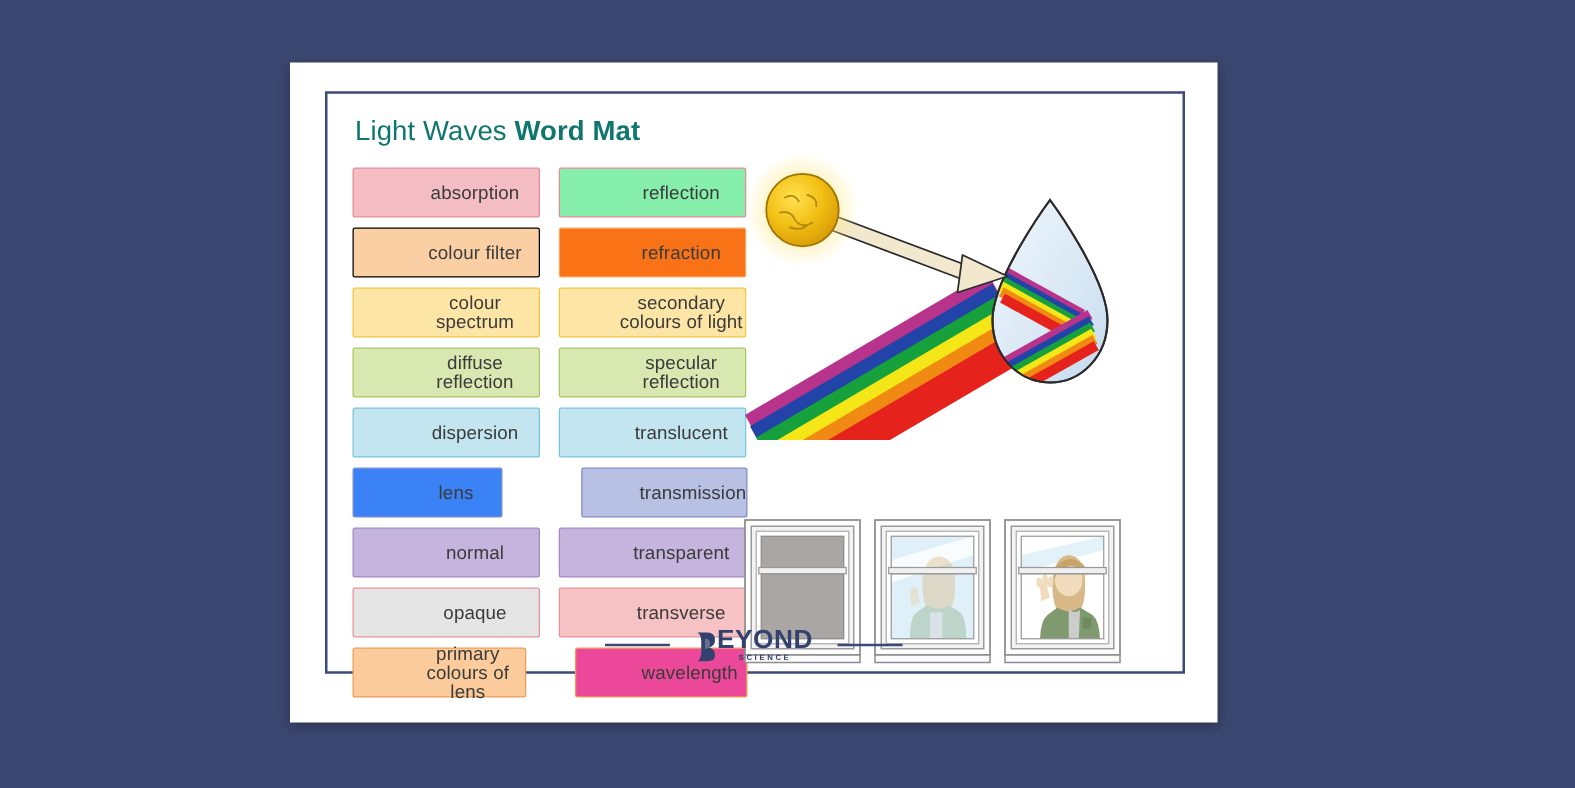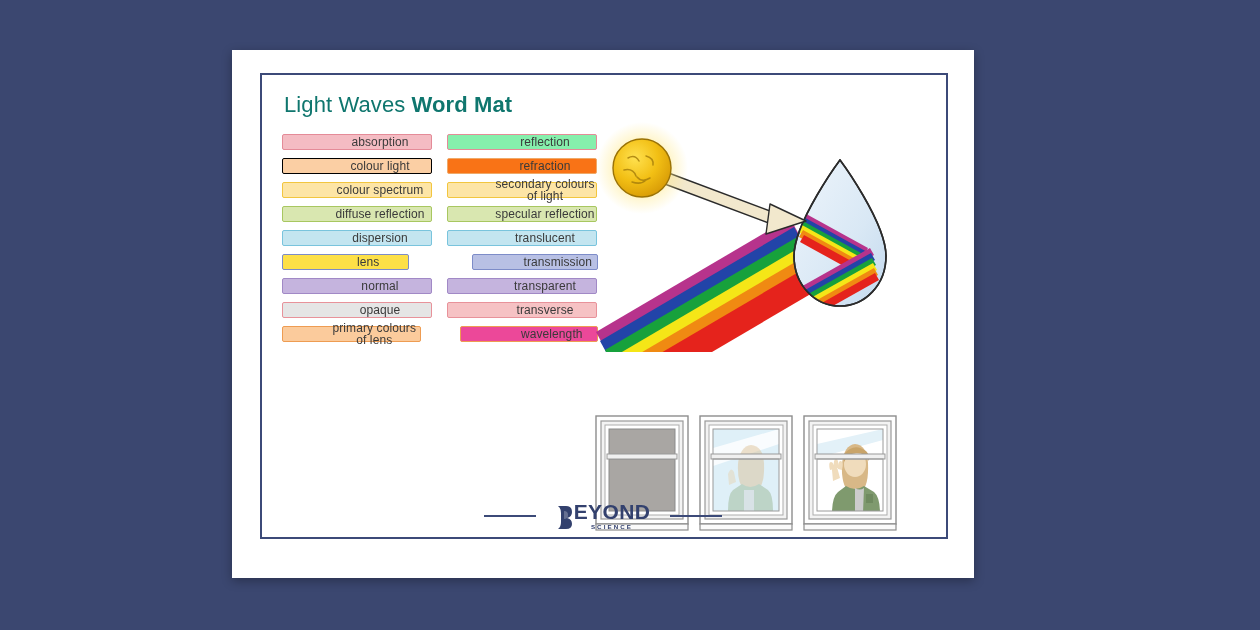--- a/index.html
+++ b/index.html
@@ -61,28 +61,28 @@
     top: 84px;
     width: 316px;
   }
   .word-row {
     display: flex;
     gap: 15px;
     margin-bottom: 8px;
   }
   .word-box {
     width: 150px;
-    height: 16px;
+    height: 40px;
     border-radius: 2px;
     border: 1px solid #000;
     display: flex;
     align-items: center;
     justify-content: center;
     box-sizing: border-box;
-    font-size: 12px;
+    font-size: 15px;
     color: #3a3a3a;
     letter-spacing: 0.1px;
     text-align: center;
     line-height: 1;
     padding-left: 46px;
   }
 
   
   .illus {
     position: absolute;
@@ -157,37 +157,37 @@
       <span class="light">Light Waves</span>
       <span class="bold">Word Mat</span>
     </div>
 
     <div class="word-grid">
         <div class="word-row">
           <div class="word-box" style="background: rgb(244, 188, 195); border-color: rgb(228, 139, 152);">absorption</div>
           <div class="word-box" style="background: #86efac; border-color: rgb(228, 139, 152);">reflection</div>
         </div>
         <div class="word-row">
-          <div class="word-box" style="background: rgb(251, 207, 164);">colour light</div>
+          <div class="word-box" style="background: rgb(251, 207, 164);">colour filter</div>
           <div class="word-box" style="background: #f97316; border-color: rgb(239, 169, 104);">refraction</div>
         </div>
         <div class="word-row">
           <div class="word-box" style="background: rgb(253, 229, 166); border-color: rgb(242, 198, 63);">colour spectrum</div>
           <div class="word-box" style="background: rgb(253, 229, 166); border-color: rgb(242, 198, 63);">secondary colours of light</div>
         </div>
         <div class="word-row">
           <div class="word-box" style="background: rgb(217, 231, 176); border-color: rgb(168, 199, 96);">diffuse reflection</div>
           <div class="word-box" style="background: rgb(217, 231, 176); border-color: rgb(168, 199, 96);">specular reflection</div>
         </div>
         <div class="word-row">
           <div class="word-box" style="background: rgb(195, 229, 240); border-color: rgb(121, 196, 221);">dispersion</div>
           <div class="word-box" style="background: rgb(195, 229, 240); border-color: rgb(121, 196, 221);">translucent</div>
         </div>
         <div class="word-row">
-          <div class="word-box" style="background: #fde047; border-color: rgb(125, 140, 200);">lens</div>
+          <div class="word-box" style="background: #3b82f6; border-color: rgb(125, 140, 200);">lens</div>
           <div class="word-box" style="background: rgb(184, 192, 228); border-color: rgb(125, 140, 200); margin-left: 48px;">transmission</div>
         </div>
         <div class="word-row">
           <div class="word-box" style="background: rgb(197, 180, 222); border-color: rgb(161, 137, 198);">normal</div>
           <div class="word-box" style="background: rgb(197, 180, 222); border-color: rgb(161, 137, 198);">transparent</div>
         </div>
         <div class="word-row">
           <div class="word-box" style="background: #e5e5e5; border-color: rgb(232, 146, 154);">opaque</div>
           <div class="word-box" style="background: rgb(246, 194, 196); border-color: rgb(232, 146, 154);">transverse</div>
         </div>

